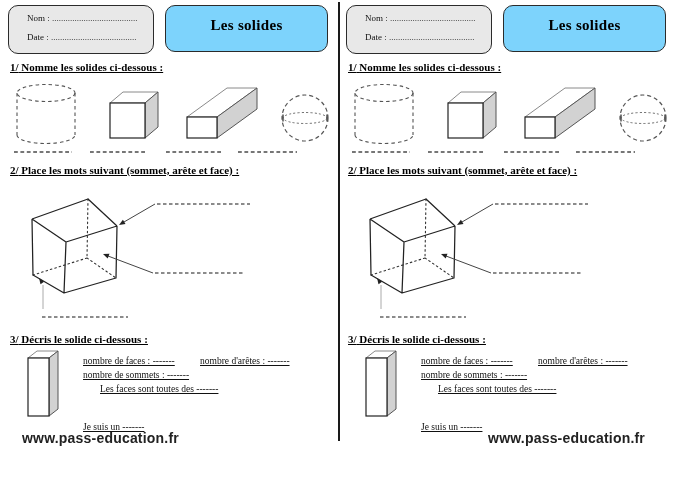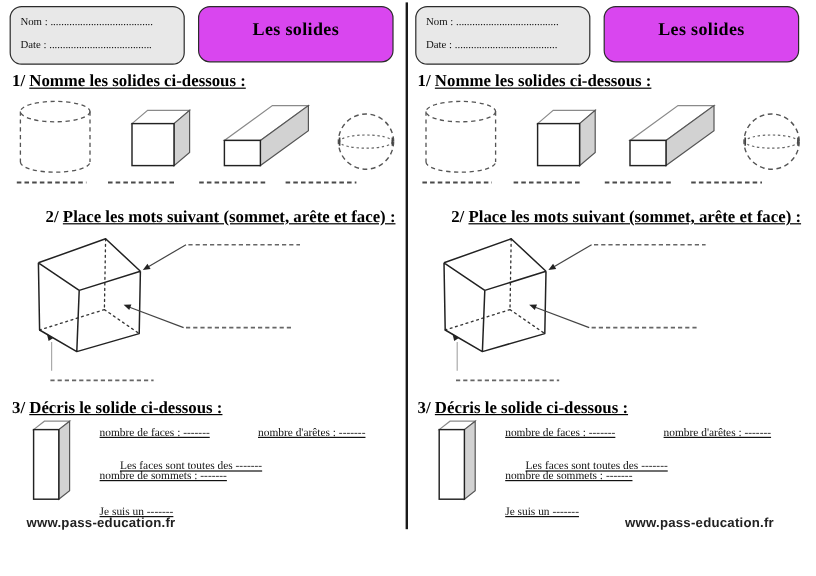--- a/index.html
+++ b/index.html
@@ -10,36 +10,36 @@
   }
   .col{position:absolute;top:0;width:337px;height:480px;}
   .col.left{left:0;}
   .col.right{left:338px;}
 
   
   .idbox{
     position:absolute;left:8px;top:5px;width:144px;height:47px;
     border:1.4px solid #2b2b2b;border-radius:10px;background:#e8e8e8;
   }
-  .idline{position:absolute;left:8px;font-size:9px;white-space:nowrap;color:#111;}
+  .idline{position:absolute;left:18px;font-size:9px;white-space:nowrap;color:#111;}
   .idline.name{top:7px;}
   .idline.date{top:26px;}
   .titlebox{
     position:absolute;left:165px;top:5px;width:163px;height:47px;
-    border:1.4px solid #2b2b2b;border-radius:10px;background:#d946ef;
+    border:1.4px solid #2b2b2b;border-radius:10px;background:#7dd3fc;
     display:flex;justify-content:center;align-items:flex-start;padding-top:11px;
     box-sizing:border-box;
   }
   .titlebox span{font-weight:bold;font-size:15px;letter-spacing:.3px;}
 
   
-  .heading{position:absolute;left:10px;font-weight:bold;font-size:14px;white-space:nowrap;}
+  .heading{position:absolute;left:10px;font-weight:bold;font-size:11px;white-space:nowrap;text-decoration:underline;}
   .heading .ttl{text-decoration:underline;}
   .heading.h1{top:61px;}
-  .heading.h2{top:174px;margin-left:28px;}
+  .heading.h2{top:164px;}
   .heading.h3{top:333px;}
 
   
   .solidsrow{position:absolute;left:0;top:78px;}
   .cubediag{position:absolute;left:0;top:195px;}
   .prismfig{position:absolute;left:24px;top:348px;}
 
   svg .face{fill:#fff;stroke:#222;stroke-width:1.2;}
   svg .lite{fill:#fff;stroke:#8a8a8a;stroke-width:1;}
   svg .shade{stroke:#555;stroke-width:1;}
@@ -50,29 +50,29 @@
   svg .ans{stroke:#4a4a4a;stroke-width:1.7;stroke-dasharray:3.8 2.6;}
   svg .ansln{stroke:#666;stroke-width:1.3;stroke-dasharray:3.5 2.5;}
   svg .edge{fill:none;stroke:#222;stroke-width:1.25;stroke-linejoin:round;}
   svg .hidden{fill:none;stroke:#333;stroke-width:1.1;stroke-dasharray:1.6 3;stroke-linecap:round;}
   svg .arrowln{stroke:#444;stroke-width:1;}
   svg .arrowln.gray{stroke:#aaa;}
 
   
   .q3{position:absolute;font-size:9.5px;white-space:nowrap;color:#111;text-decoration:underline;}
   .q3.l1a{left:83px;top:356px;}
-  .q3.l1b{left:215px;top:356px;}
-  .q3.l2{left:83px;top:370px;margin-top:22px;}
+  .q3.l1b{left:200px;top:356px;}
+  .q3.l2{left:83px;top:370px;}
   .q3.l3{left:100px;top:384px;}
   .q3.l4{left:83px;top:422px;}
 
   
   .footer{
     position:absolute;top:430px;left:22px;
-    font-family:"Liberation Sans", sans-serif;font-size:11px;font-weight:bold;
+    font-family:"Liberation Sans", sans-serif;font-size:14px;font-weight:bold;
     color:#222;letter-spacing:.2px;
   }
   .col.right .footer{left:auto;right:30px;}
 
   #divider{position:absolute;left:338px;top:2px;width:1.5px;height:439px;background:#1a1a1a;}
 </style>
 </head>
 <body>
 
 <div class="col left" id="colL">

